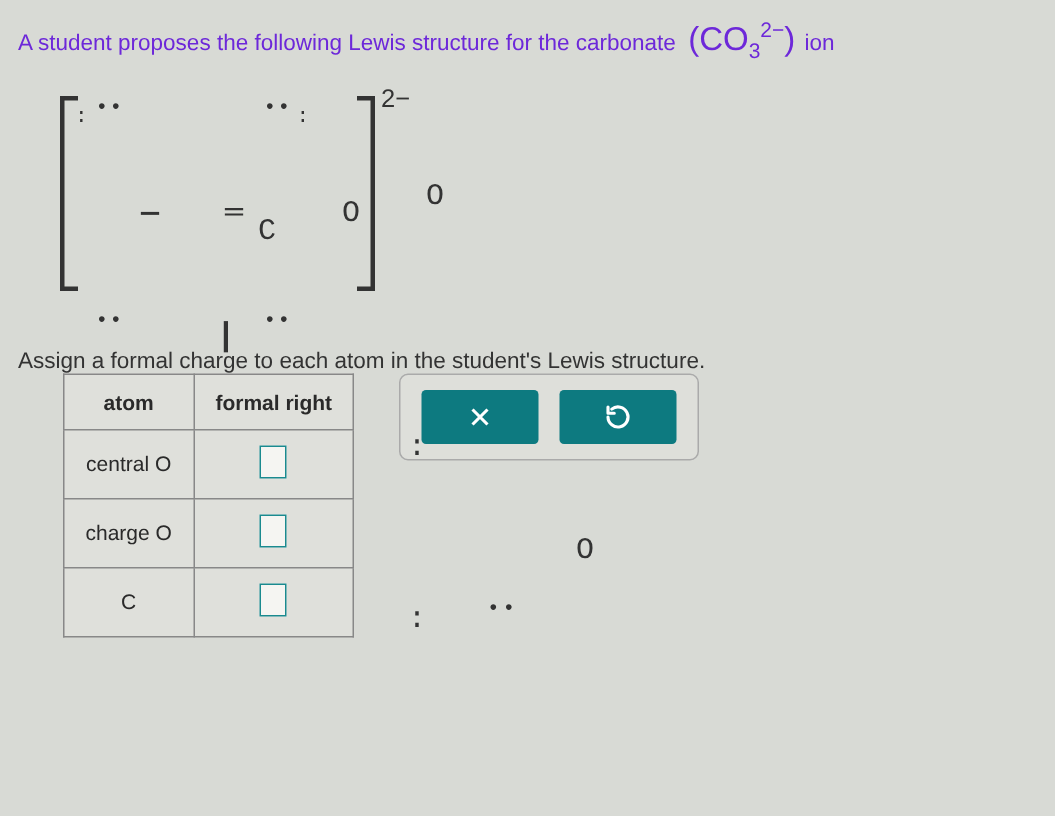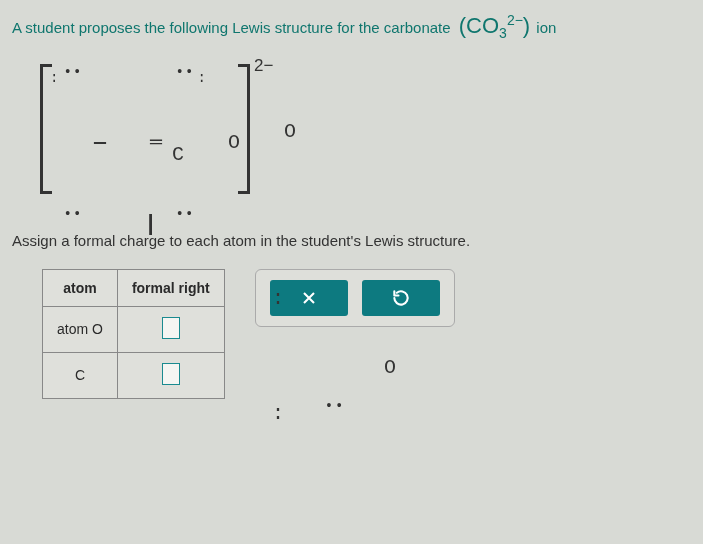--- a/index.html
+++ b/index.html
@@ -11,21 +11,21 @@
       width: 703px;
       height: 544px;
       background: #d8dad5;
       font-family: Arial, sans-serif;
       color: #2a2a2a;
       padding: 12px 0 0 12px;
       overflow: hidden;
     }
     .question-text {
       font-size: 15px;
-      color: #0f766e;
+      color: #6d28d9;
       margin-bottom: 22px;
     }
     .formula {
       font-size: 22px;
       margin-left: 4px;
     }
     .formula sub {
       font-size: 14px;
       vertical-align: sub;
     }
@@ -141,21 +141,20 @@
     }
     .bottom-atom {
       margin-left: 72px;
       position: relative;
       display: inline-block;
       width: 50px;
     }
     .instruction {
       font-size: 15px;
       color: #333;
-      margin-bottom: 20px;
     }
     .bottom-row {
       display: flex;
       align-items: flex-start;
       gap: 30px;
     }
     .formal-table {
       border-collapse: collapse;
       margin-left: 30px;
     }
@@ -257,21 +256,25 @@
 <div class="instruction">Assign a formal charge to each atom in the student's Lewis structure.</div>
 
 <div class="bottom-row">
   <table class="formal-table">
     <tbody>
         <tr>
       <th>atom</th>
       <th>formal right</th>
     </tr>
     <tr>
-      <td>atom O</td>
+      <td>central O</td>
+      <td><span class="input-box"></span></td>
+    </tr>
+    <tr>
+      <td>charge O</td>
       <td><span class="input-box"></span></td>
     </tr>
     <tr>
       <td>C</td>
       <td><span class="input-box"></span></td>
     </tr>
   </tbody>
     </table>
 
   <div class="action-panel">

